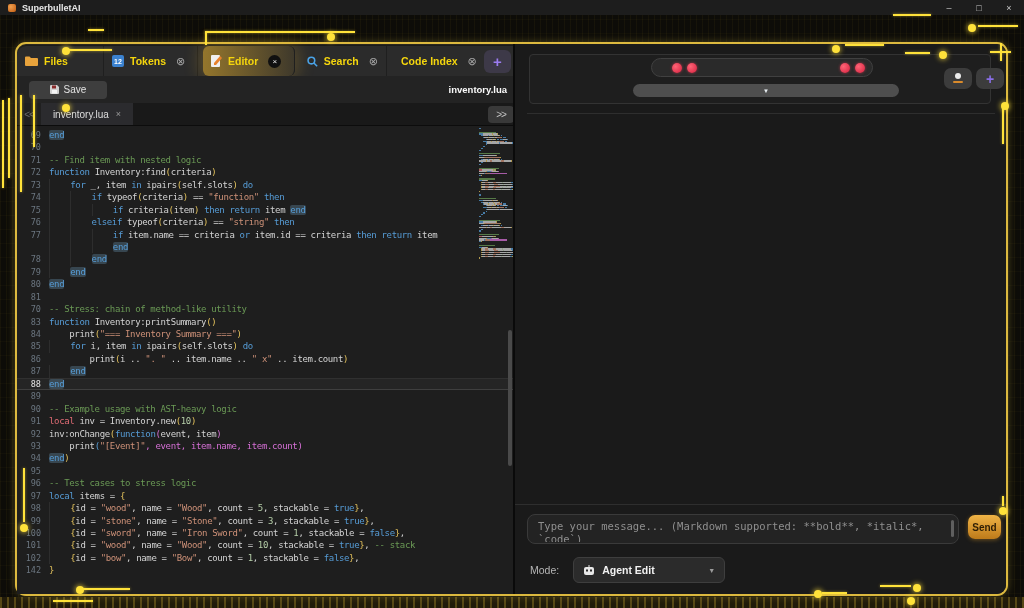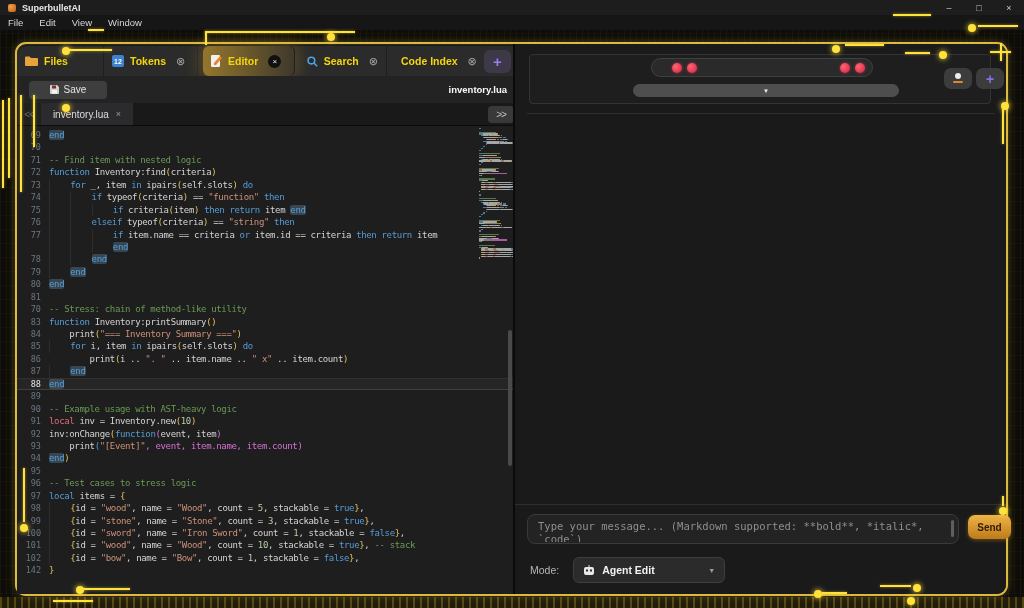--- a/index.html
+++ b/index.html
@@ -95,21 +95,21 @@
   .person-glyph::after{ content:""; position:absolute; left:1px; top:8px; width:10px; height:2.5px; border-radius:1px; background:#d98a2b; }
   .plus-glyph{ color:#8a6fe8; font-size:14px; font-weight:700; line-height:1; }
   .panel-divider{ position:absolute; left:12px; top:69px; width:468px; height:1px; background:#2e2e2e; }
   .bottom-divider{ position:absolute; left:0px; top:460px; width:491px; height:1px; background:#2e2e2e; }
 
   .chat-input{ position:absolute; left:12px; top:470px; width:432px; height:30px; background:#232323;
     border:1px solid #3a3a3a; border-radius:8px; padding:5px 14px 0 10px; overflow:hidden; }
   .chat-placeholder{ color:#8f8f8f; font-family:"DejaVu Sans Mono", monospace; font-size:10.5px; line-height:13px;
     height:22px; overflow:hidden; word-break:break-word; }
   .chat-scrollthumb{ position:absolute; right:4px; top:5px; width:3px; height:17px; background:#5f5f5f; border-radius:2px; }
-  .send-btn{ position:absolute; left:453px; top:471px; width:43px; height:24px; border-radius:7px;
+  .send-btn{ position:absolute; left:453px; top:471px; width:33px; height:24px; border-radius:7px;
     background:linear-gradient(180deg,#f0b446,#bd7a1a); box-shadow:0 1px 4px rgba(230,160,40,.4);
     color:#2e1e05; font-size:10px; font-weight:700; display:flex; align-items:center; justify-content:center; }
   .mode-row{ position:absolute; left:15px; top:505px; display:flex; align-items:center;margin-top:8px; }
   .mode-label{ color:#b5b5b5; font-size:10.5px; }
   .mode-dropdown{ margin-left:14px; width:152px; height:26px; background:#2b2b2b; border:1px solid #3e3e3e; border-radius:6px;
     display:flex; align-items:center; padding:0 9px; gap:7px; }
   .mode-value{ color:#f2f2f2; font-size:10.5px; font-weight:700; }
   .mode-caret{ margin-left:auto; color:#9c9c9c; font-size:7px; }
 
   
@@ -128,26 +128,20 @@
   <div class="titlebar">
     <div class="app-icon"></div>
     <div class="app-title">SuperbulletAI</div>
     <div class="win-controls">
       <div class="win-btn">–</div>
       <div class="win-btn">□</div>
       <div class="win-btn">×</div>
     </div>
   </div>
 
-  <div class="menubar">
-    <div class="menu-item">File</div>
-    <div class="menu-item">Edit</div>
-    <div class="menu-item">View</div>
-    <div class="menu-item">Window</div>
-  </div>
 
   <div class="frame"></div>
 
   <div class="tabstrip">
     <div class="tab" style="width:87px">
       <svg class="icon-svg" width="13" height="10" viewBox="0 0 13 10">
           <path d="M0 1.5 Q0 .5 1 .5 H4.5 L6 2 H12 Q13 2 13 3 V9 Q13 10 12 10 H1 Q0 10 0 9 Z" fill="#e8a33c"></path>
         </svg>
       <span class="tab-label">Files</span>
     </div>

